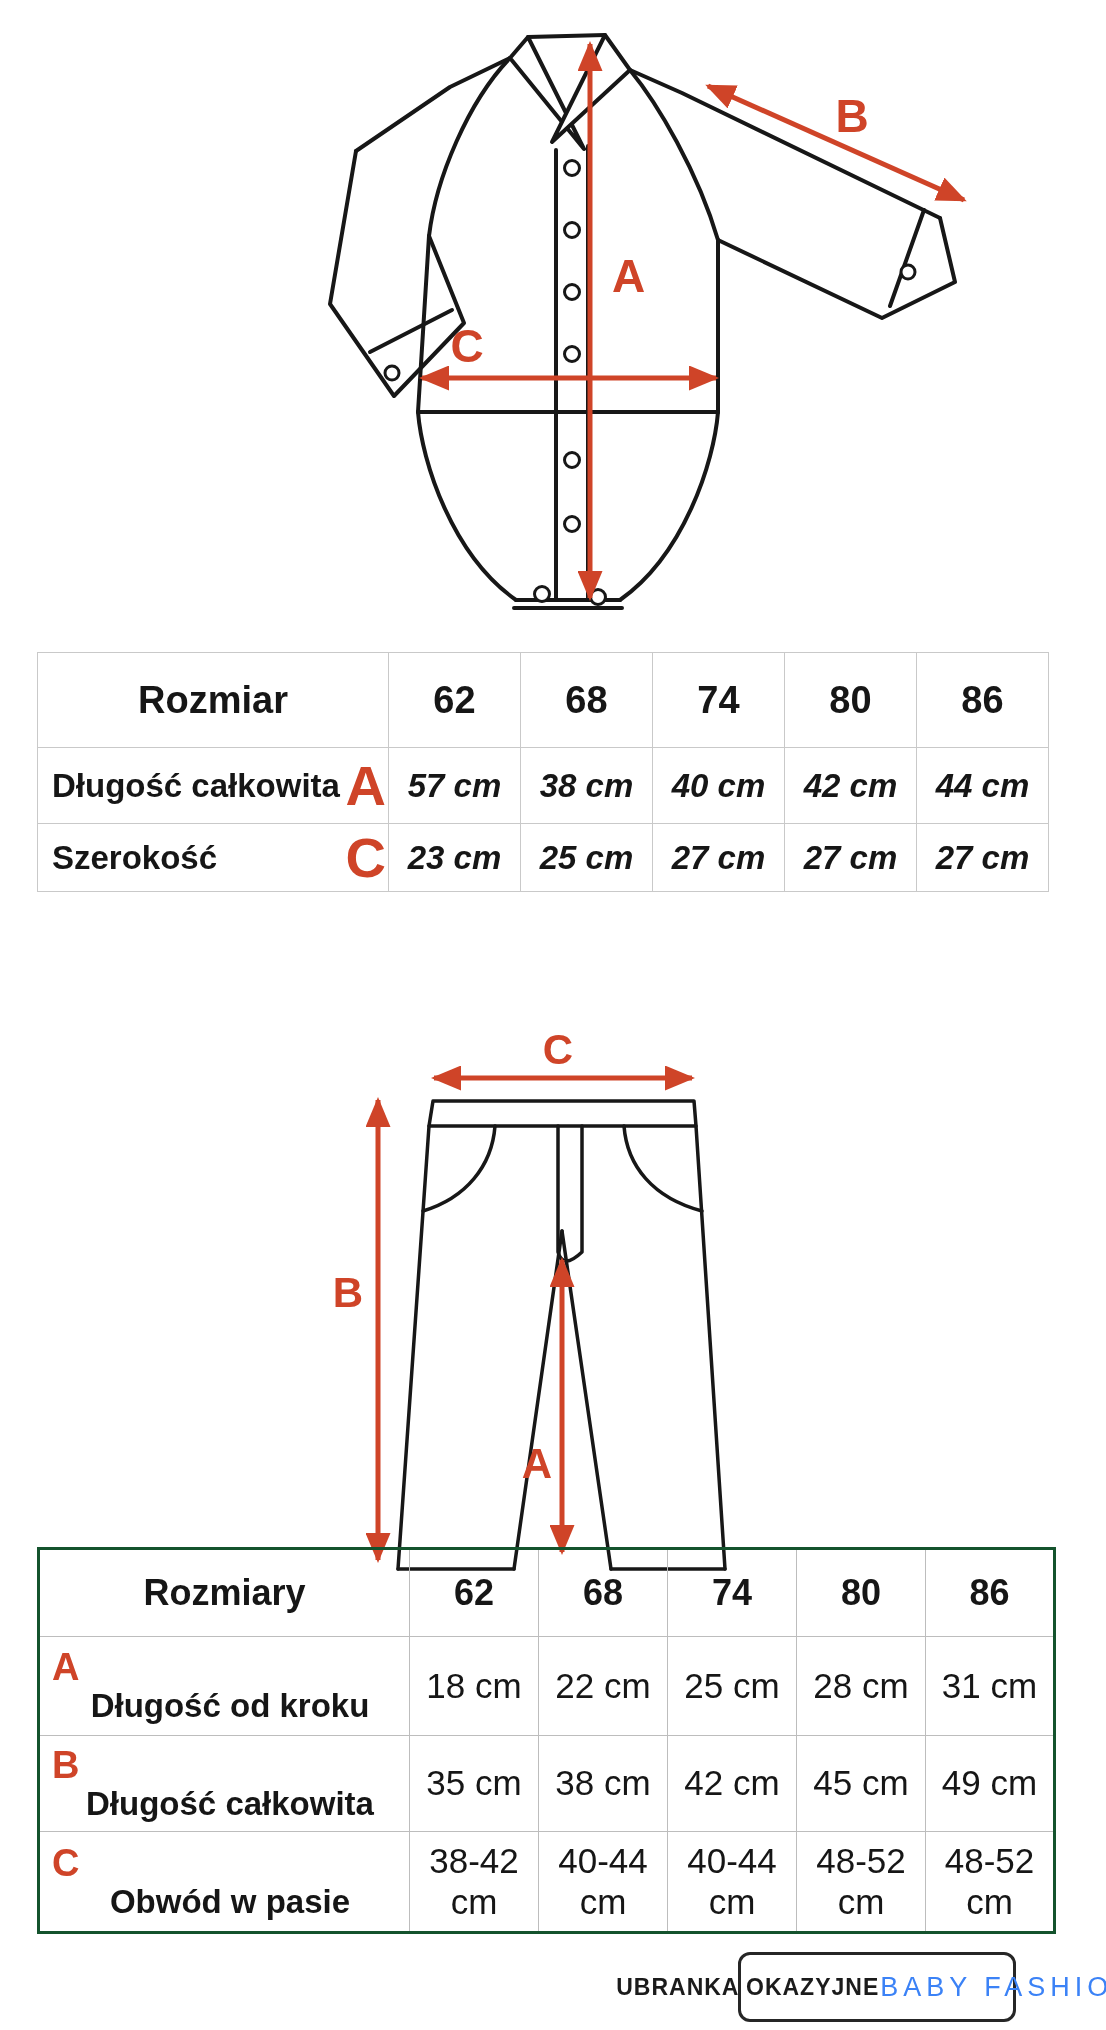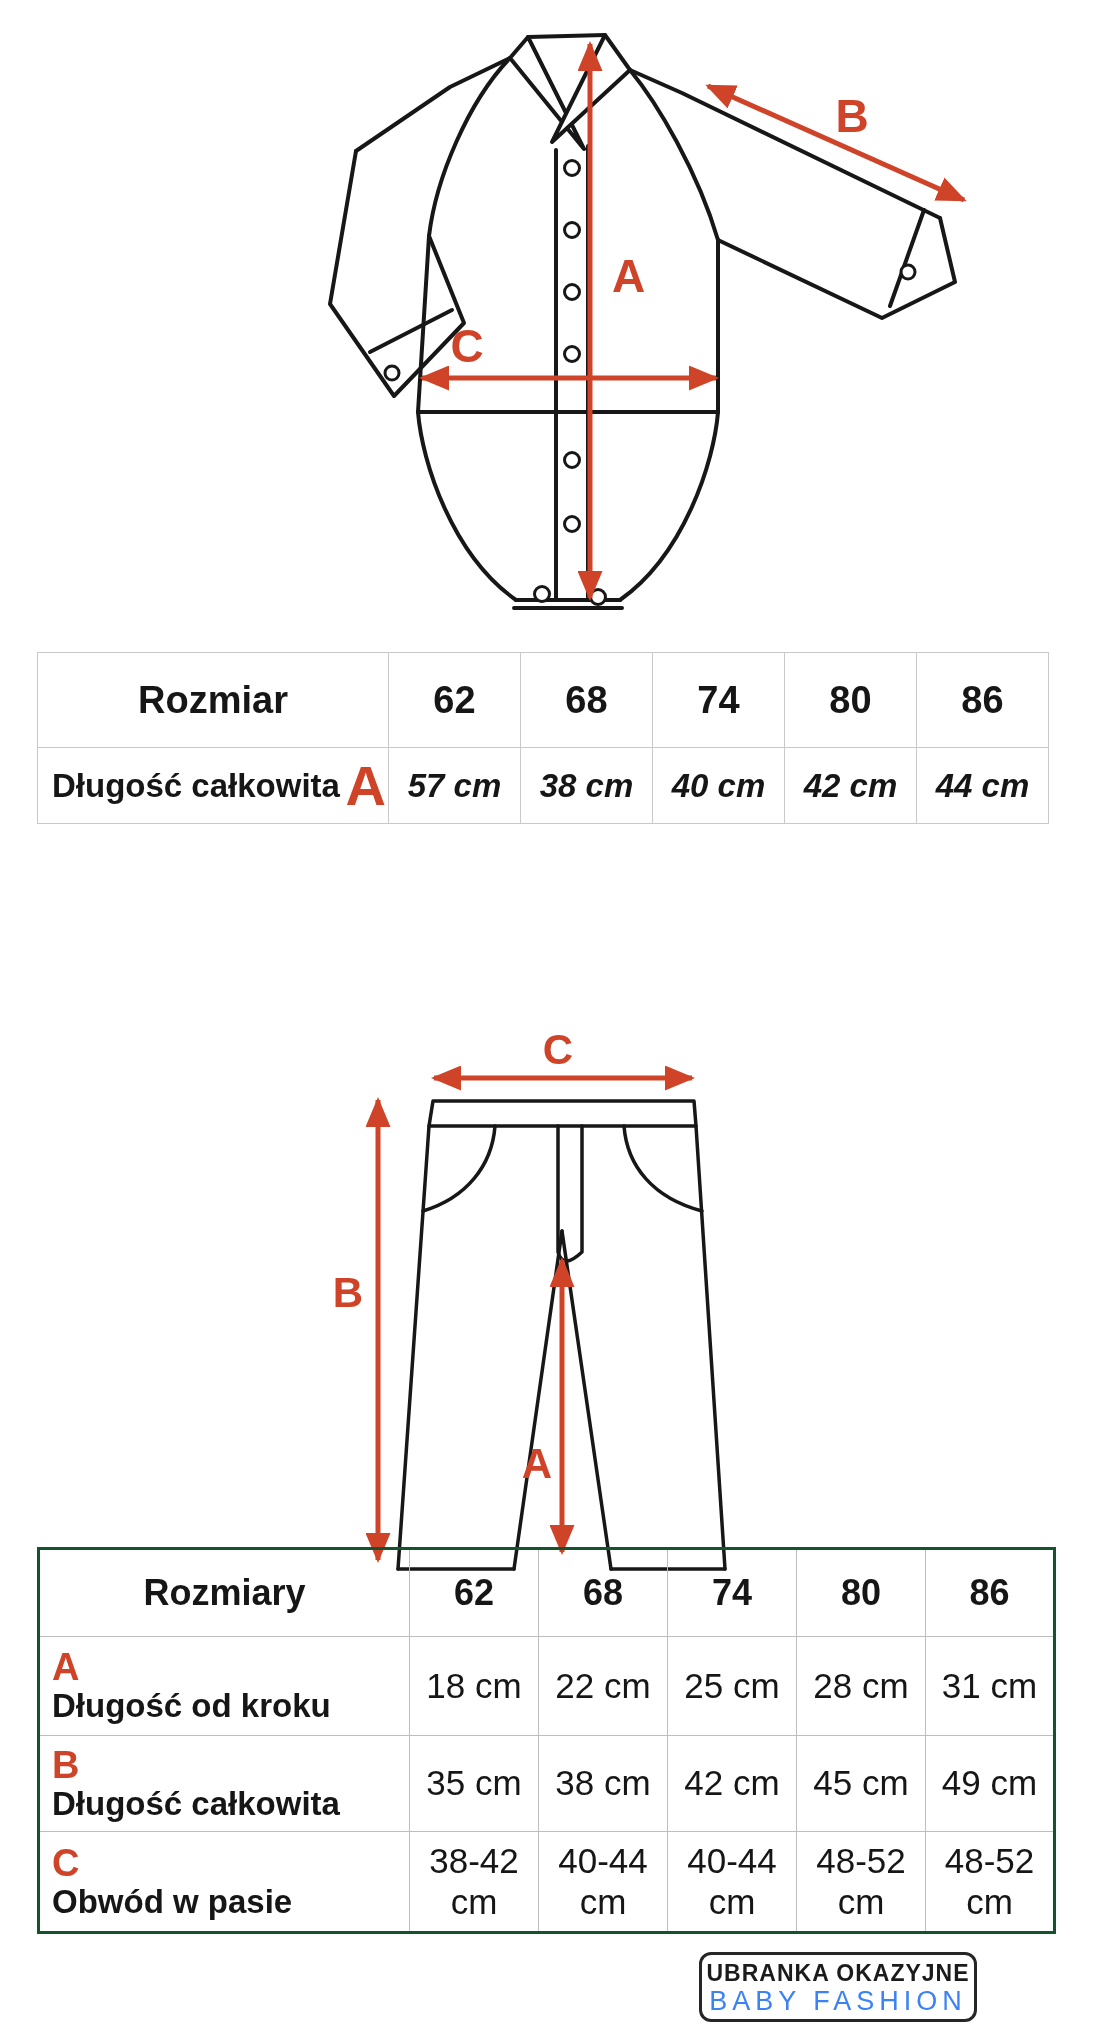--- a/index.html
+++ b/index.html
@@ -19,27 +19,27 @@
   .t1 .labelwrap{display:flex;align-items:center;justify-content:space-between;}
   .t1-label{font-weight:bold;font-size:33px;text-align:left;}
   .t1-letter{color:#cf4428;font-weight:bold;font-size:56px;line-height:1;}
   .t1-val{font-style:italic;font-weight:bold;font-size:33px;}
   
   .t2{position:absolute;left:37px;top:1547px;width:1016px;border:3px solid #14532d;}
   .t2 td{border:1px solid #bdbdbd;}
   .t2 .hcell{font-weight:bold;font-size:36px;}
   .t2 .labelcell{padding-left:12px;text-align:left;}
   .t2-letter{display:block;color:#cf4428;font-weight:bold;font-size:38px;line-height:1.08;}
-  .t2-label{display:block;font-weight:bold;font-size:33px;line-height:1.12;}
+  .t2-label{display:block;font-weight:bold;font-size:33px;line-height:1.12;text-align:center;}
   .t2-val{font-size:35px;line-height:1.15;}
   
   .logo{
-    position:absolute;left:699px;top:1952px;width:272px;height:64px;
+    position:absolute;left:738px;top:1952px;width:272px;height:64px;
     border:3px solid #262626;border-radius:12px;background:#fff;
-    display:flex;flex-direction:column;align-items:center;justify-content:center;gap:1px;
+    display:flex;flex-direction:row;align-items:center;justify-content:center;gap:1px;
   }
   .logo-1{font-size:23px;font-weight:bold;letter-spacing:1px;color:#1b1b1b;white-space:nowrap;}
   .logo-2{font-size:27px;font-weight:300;letter-spacing:5px;color:#3b82f6;line-height:1;white-space:nowrap;}
   
   .mlabel{fill:#cf4428;font-family:"Liberation Sans",sans-serif;font-weight:bold;}
 </style>
 </head>
 <body>
 
 <div class="page">
@@ -119,20 +119,33 @@
           <span class="t1-label">Długość całkowita</span>
           <span class="t1-letter">A</span>
         </div>
       </td>
       <td class="t1-val">57 cm</td>
       <td class="t1-val">38 cm</td>
       <td class="t1-val">40 cm</td>
       <td class="t1-val">42 cm</td>
       <td class="t1-val">44 cm</td>
     </tr>
+    <tr style="height:68px">
+      <td class="labelcell">
+        <div class="labelwrap">
+          <span class="t1-label">Szerokość</span>
+          <span class="t1-letter">C</span>
+        </div>
+      </td>
+      <td class="t1-val">23 cm</td>
+      <td class="t1-val">25 cm</td>
+      <td class="t1-val">27 cm</td>
+      <td class="t1-val">27 cm</td>
+      <td class="t1-val">27 cm</td>
+    </tr>
   </tbody>
     </table>
 
   <svg class="diag" style="left:330px;top:1030px" width="410" height="560" viewBox="0 0 410 560">
     <defs>
       <marker id="ah2e" markerWidth="6" markerHeight="5" refX="5.4" refY="2.5" orient="auto" markerUnits="strokeWidth">
         <path d="M0,0 L6,2.5 L0,5 Z" fill="#cf4428"></path>
       </marker>
       <marker id="ah2s" markerWidth="6" markerHeight="5" refX="0.6" refY="2.5" orient="auto" markerUnits="strokeWidth">
         <path d="M6,0 L0,2.5 L6,5 Z" fill="#cf4428"></path>

